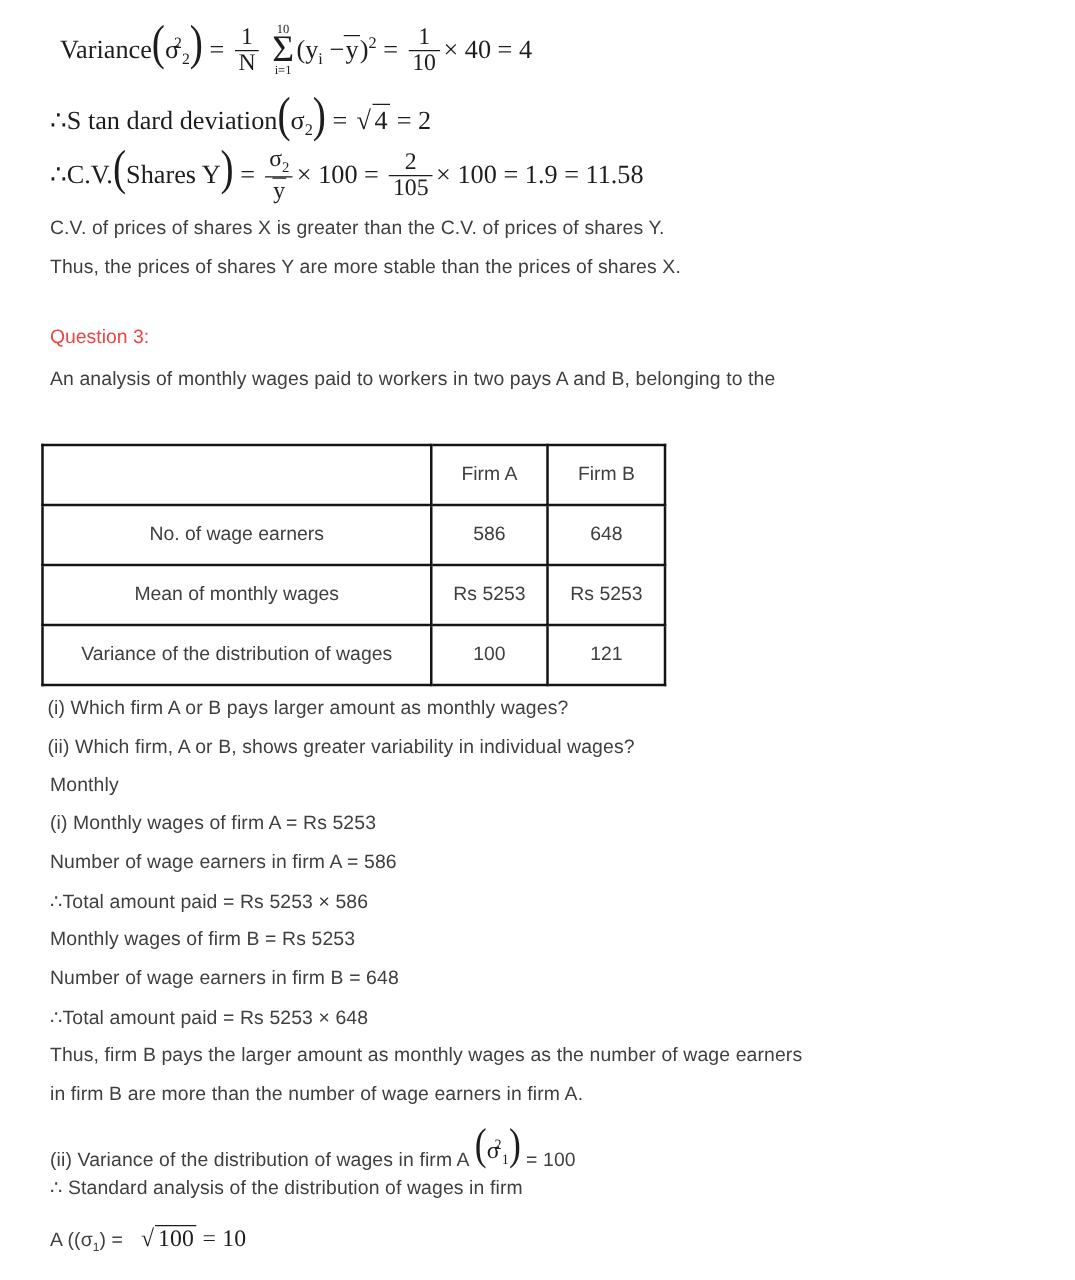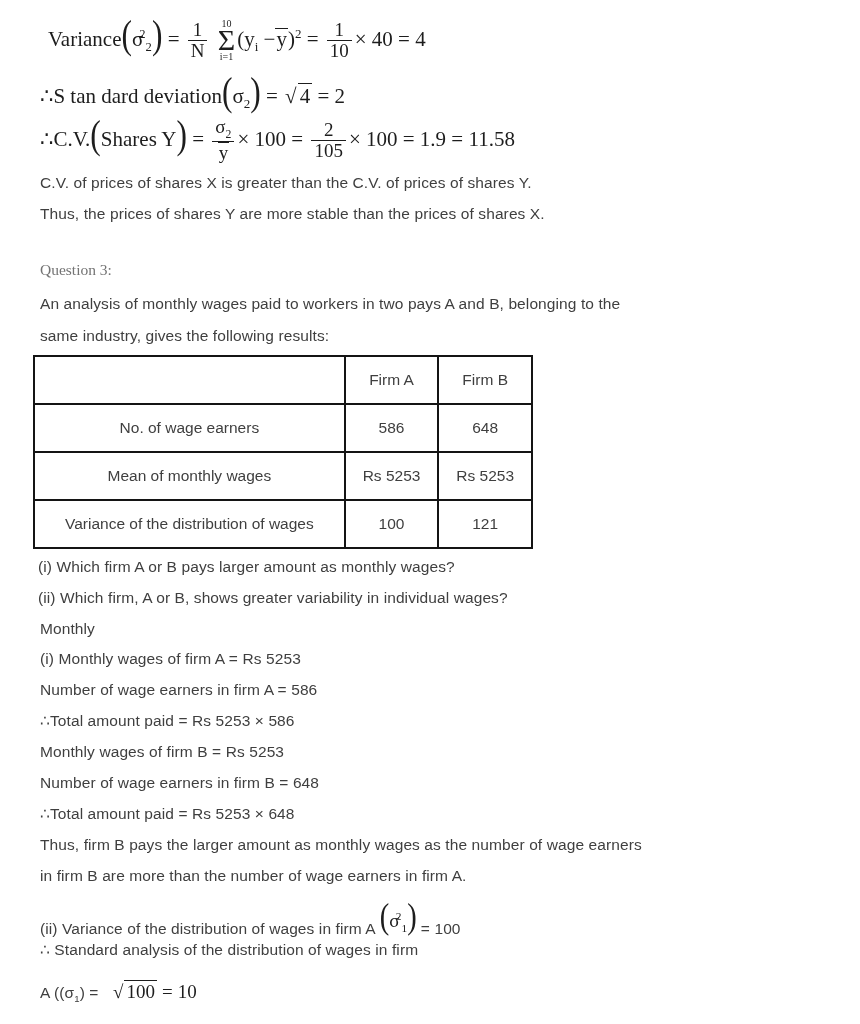--- a/index.html
+++ b/index.html
@@ -119,23 +119,22 @@
   .ptext {
     position: absolute;
     font-size: 15.5px;
     color: #3f3f3f;
     white-space: nowrap;
     letter-spacing: 0.1px;
   }
   .qlabel {
     position: absolute;
     font-size: 15.5px;
-    color: #737373;
-    white-space: nowrap;
-    font-family: Liberation Serif, serif;
+    color: #ef4444;
+    white-space: nowrap;
   }
 
   
   .wage-table {
     position: absolute;
     left: 33px;
     top: 355px;
     width: 500px;
     border-collapse: collapse;
     table-layout: fixed;
@@ -215,21 +214,20 @@
     <span>1.9</span>
     <span>=</span>
     <span>11.58</span>
   </div>
 
   <div class="ptext" style="left:40px; top:174px;">C.V. of prices of shares X is greater than the C.V. of prices of shares Y.</div>
   <div class="ptext" style="left:40px; top:205px;">Thus, the prices of shares Y are more stable than the prices of shares X.</div>
 
   <div class="qlabel" style="left:40px; top:261px;">Question 3:</div>
   <div class="ptext" style="left:40px; top:295px;">An analysis of monthly wages paid to workers in two pays A and B, belonging to the</div>
-  <div class="ptext" style="left:40px; top:327px;">same industry, gives the following results:</div>
 
   <table class="wage-table">
     <tbody>
       <tr>
         <td class="col-label"></td>
         <td class="col-a">Firm A</td>
         <td class="col-b">Firm B</td>
       </tr>
       <tr>
         <td class="col-label">No. of wage earners</td>

